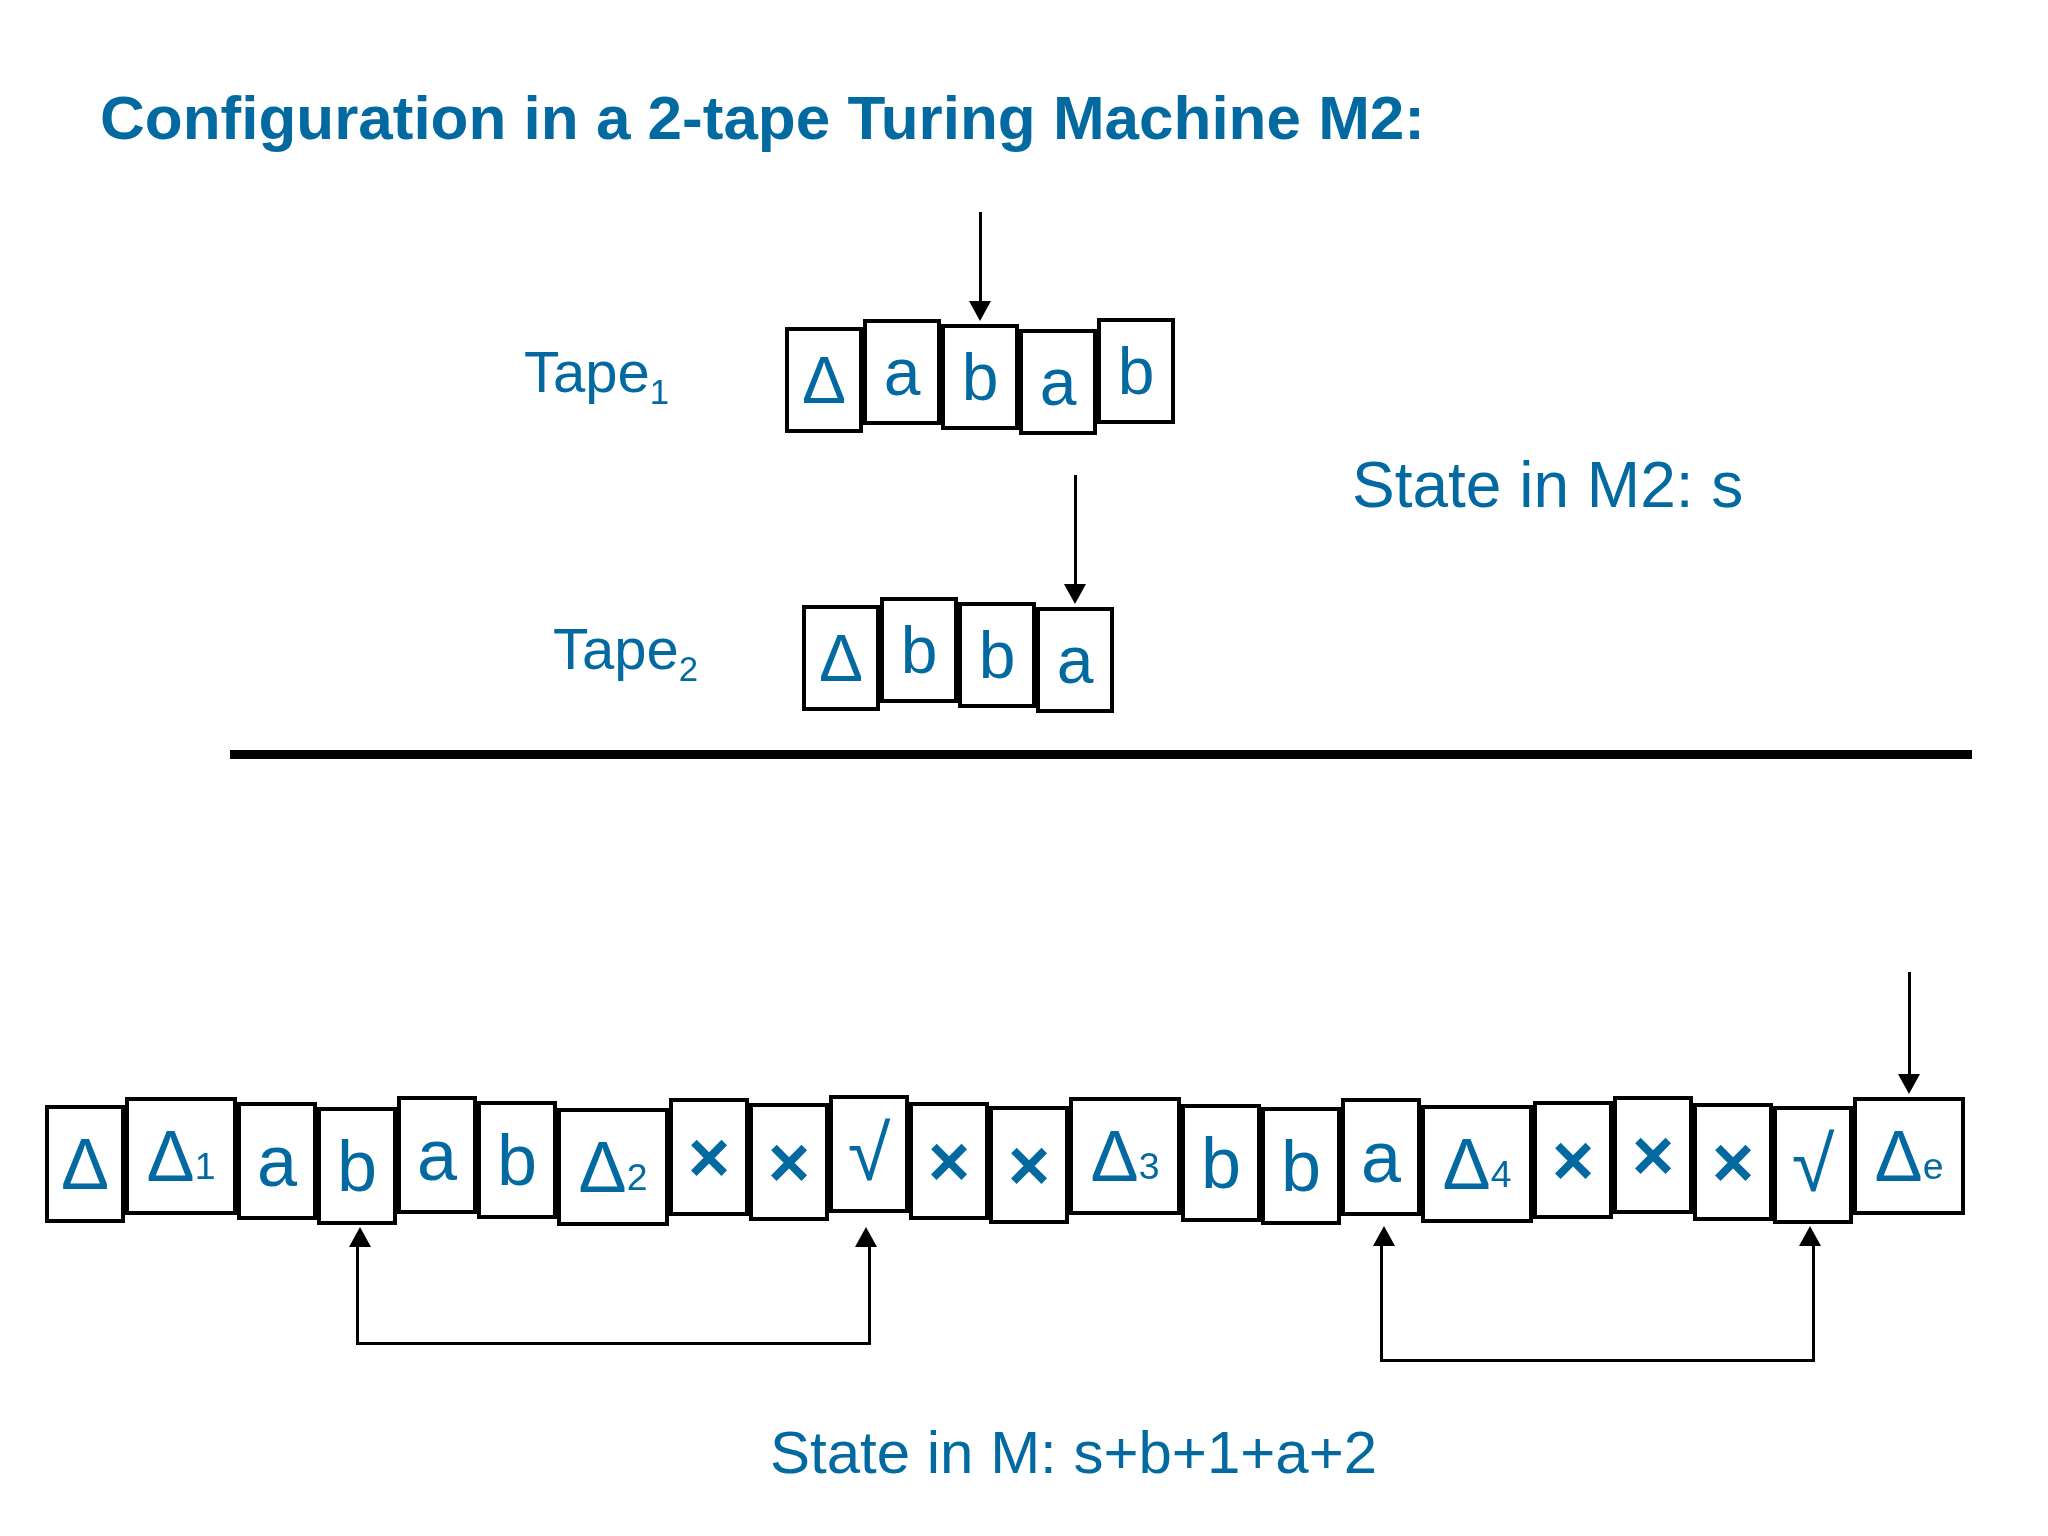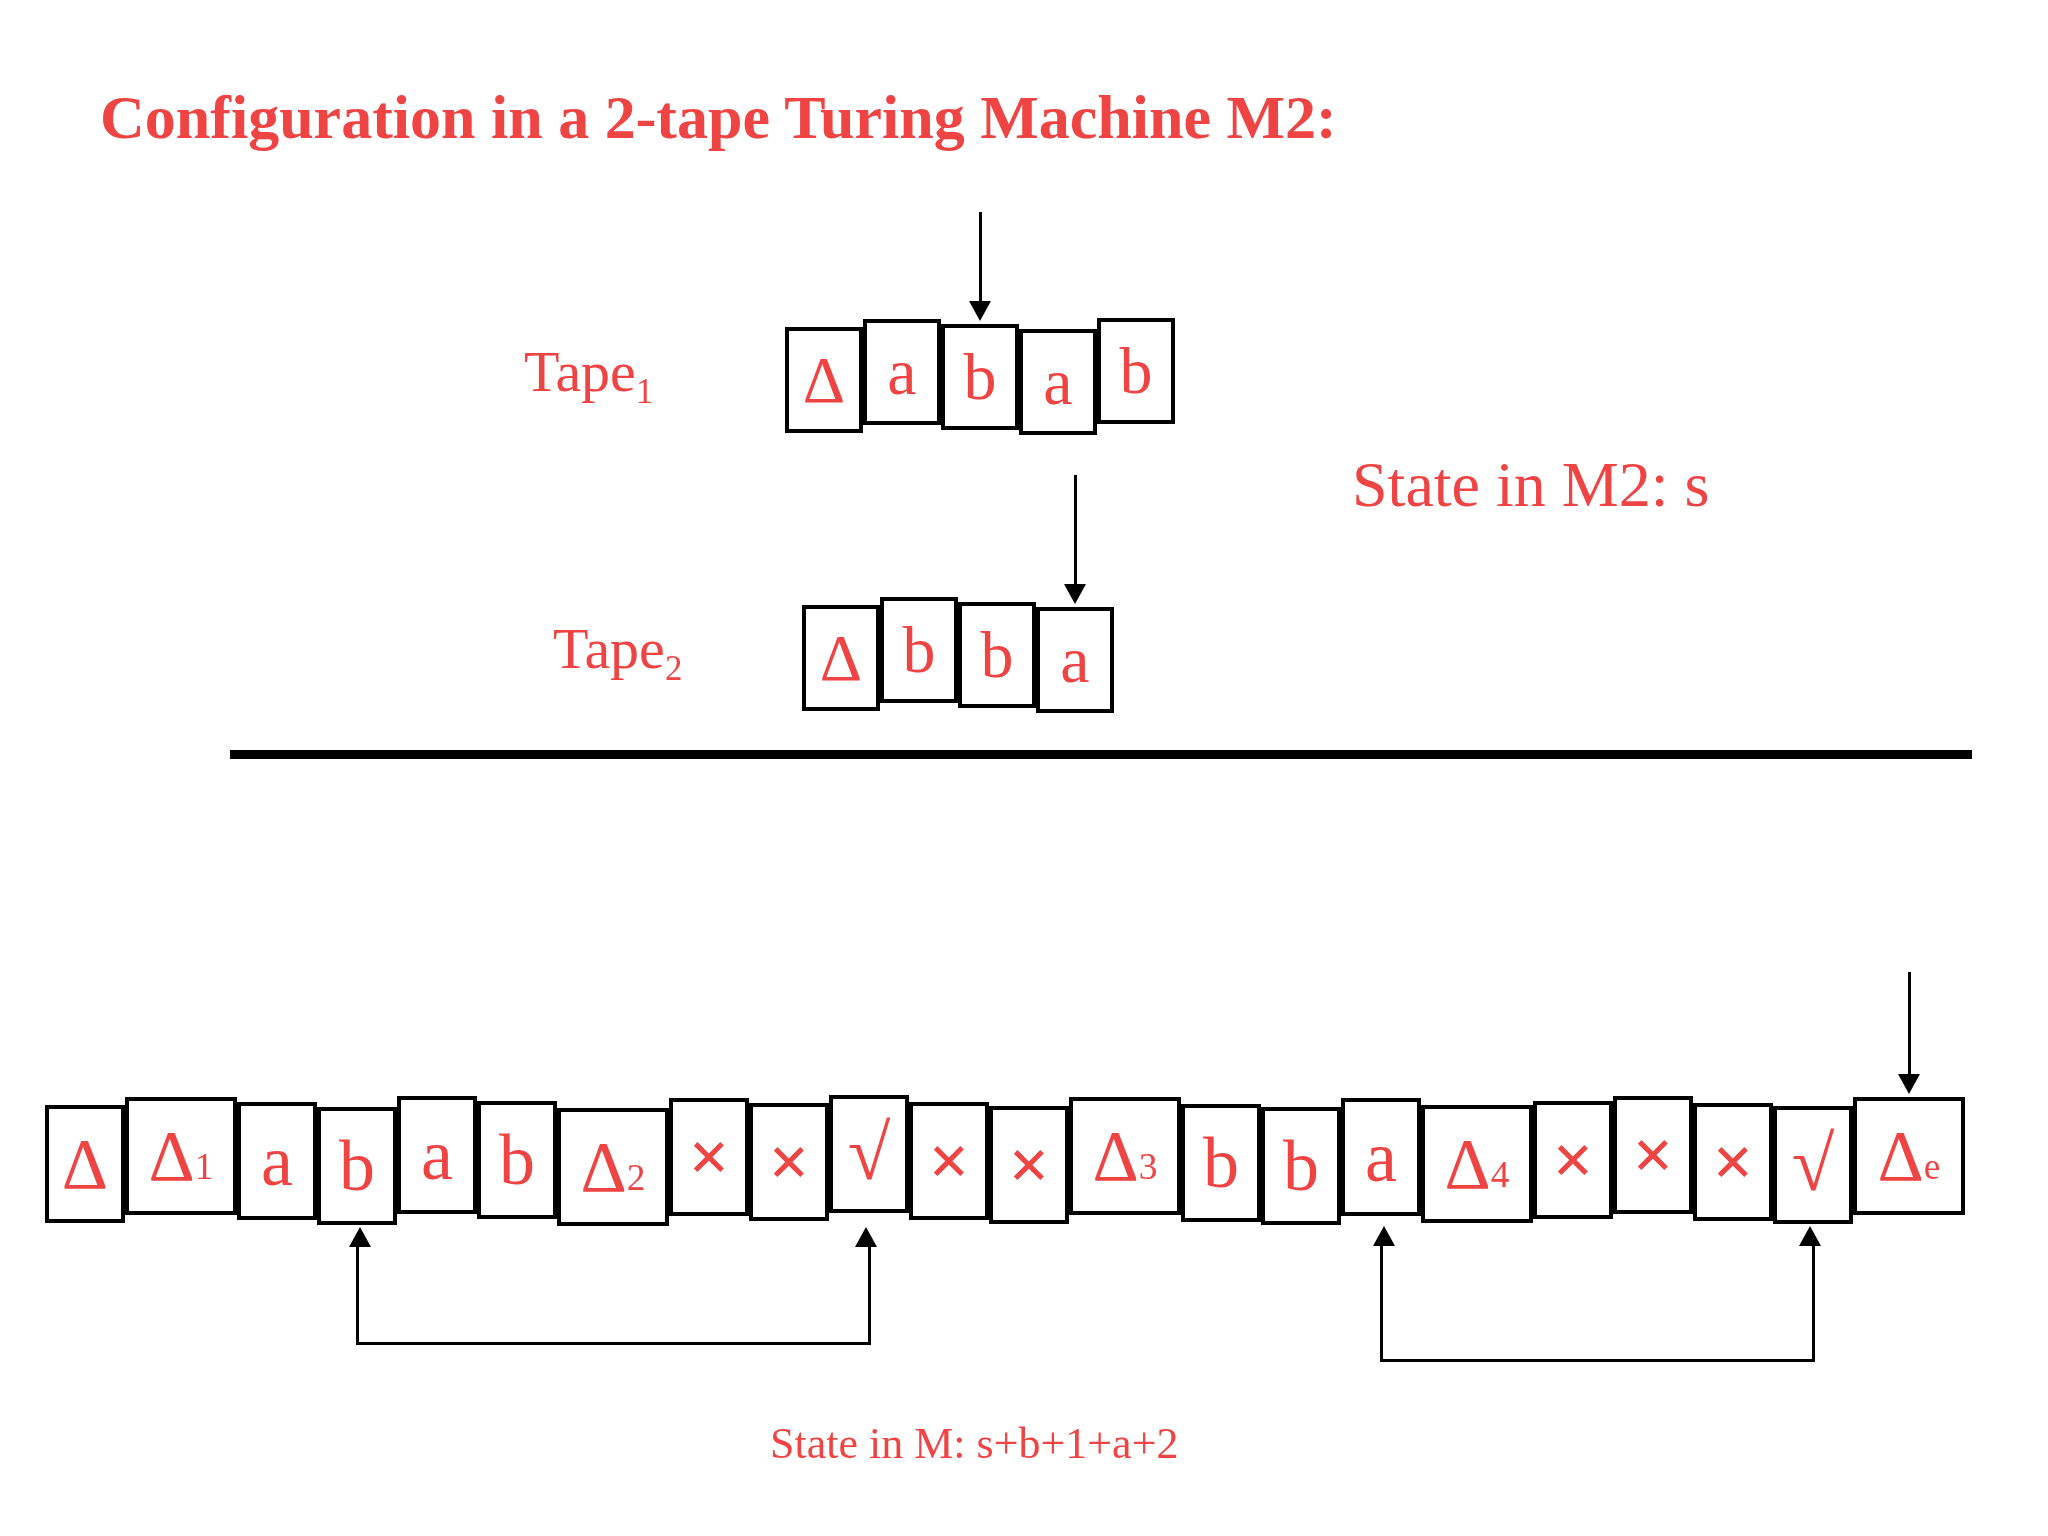--- a/index.html
+++ b/index.html
@@ -1,22 +1,22 @@
 <!DOCTYPE html>
 <html><head>
 <meta charset="utf-8">
 <style>
   html,body{margin:0;padding:0;}
   body{background:#ffffff;}
   #page{
     position:relative;
     width:2048px;height:1536px;
     background:#ffffff;
-    color:#ef4444;
-    font-family:Liberation Serif, serif;
+    color:#0369a1;
+    font-family:Liberation Sans, sans-serif;
     overflow:hidden;
   }
   .title{
     position:absolute;
     font-weight:bold;
     font-size:62px;
     white-space:nowrap;
   }
   .plain-text{
     position:absolute;
@@ -196,21 +196,21 @@
       </div>
       <div class="cell" style="width: 80px; height: 118px; font-size: 72px; transform: translateY(6px);">
         <span class="sym-check">√</span>
       </div>
       <div class="cell" style="width: 112px; height: 118px; font-size: 72px; transform: translateY(-3px);">
         <span>Δ</span>
         <span class="cell-sub">e</span>
       </div>
     </div>
 
-  <div class="plain-text" style="left:770px;top:1418px;font-size:44px;">State in M: s+b+1+a+2</div>
+  <div class="plain-text" style="left:770px;top:1418px;font-size:60px;">State in M: s+b+1+a+2</div>
 
 <div class="v-arrow" style="left: 969px; top: 212px; height: 109px;">
       <div class="v-line" style="bottom: 14px;"></div>
       <div class="head-down"></div>
     </div>
     <div class="v-arrow" style="left: 1064px; top: 475px; height: 129px;">
       <div class="v-line" style="bottom: 14px;"></div>
       <div class="head-down"></div>
     </div>
     <div class="v-arrow" style="left: 1898px; top: 972px; height: 122px;">

